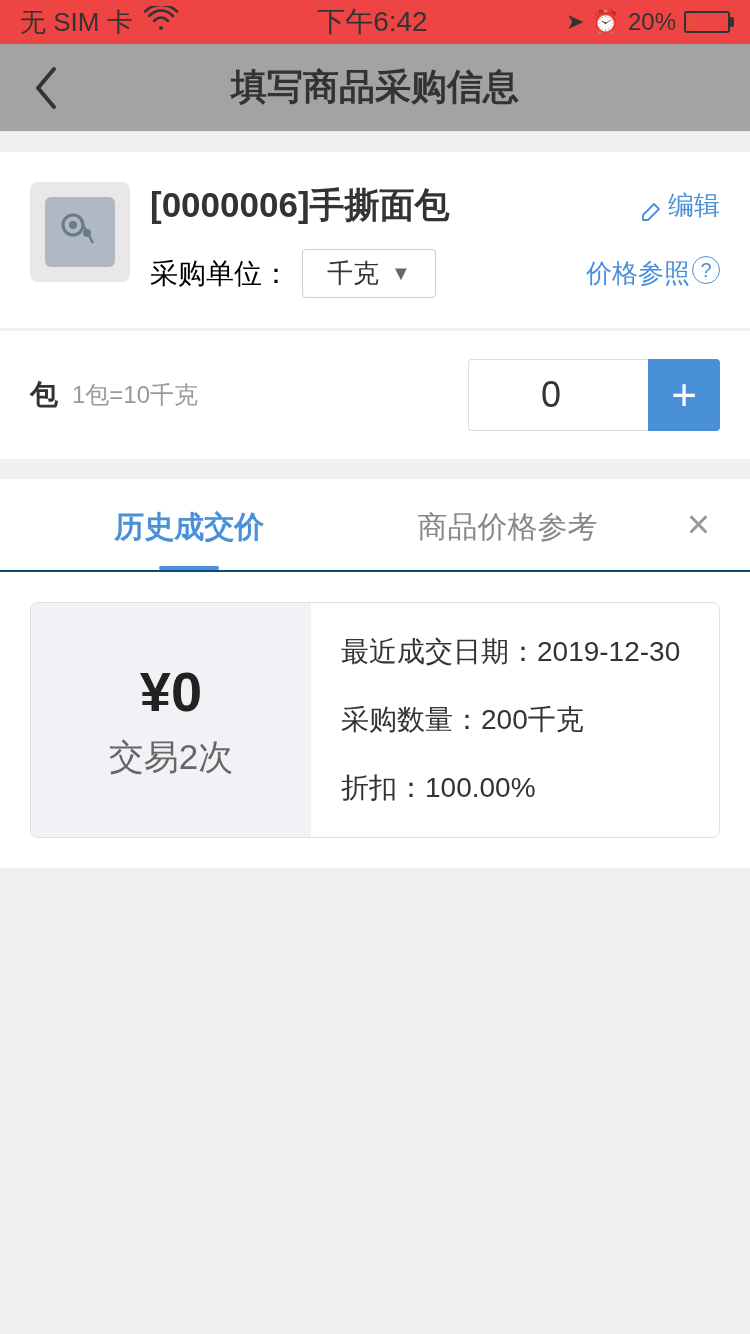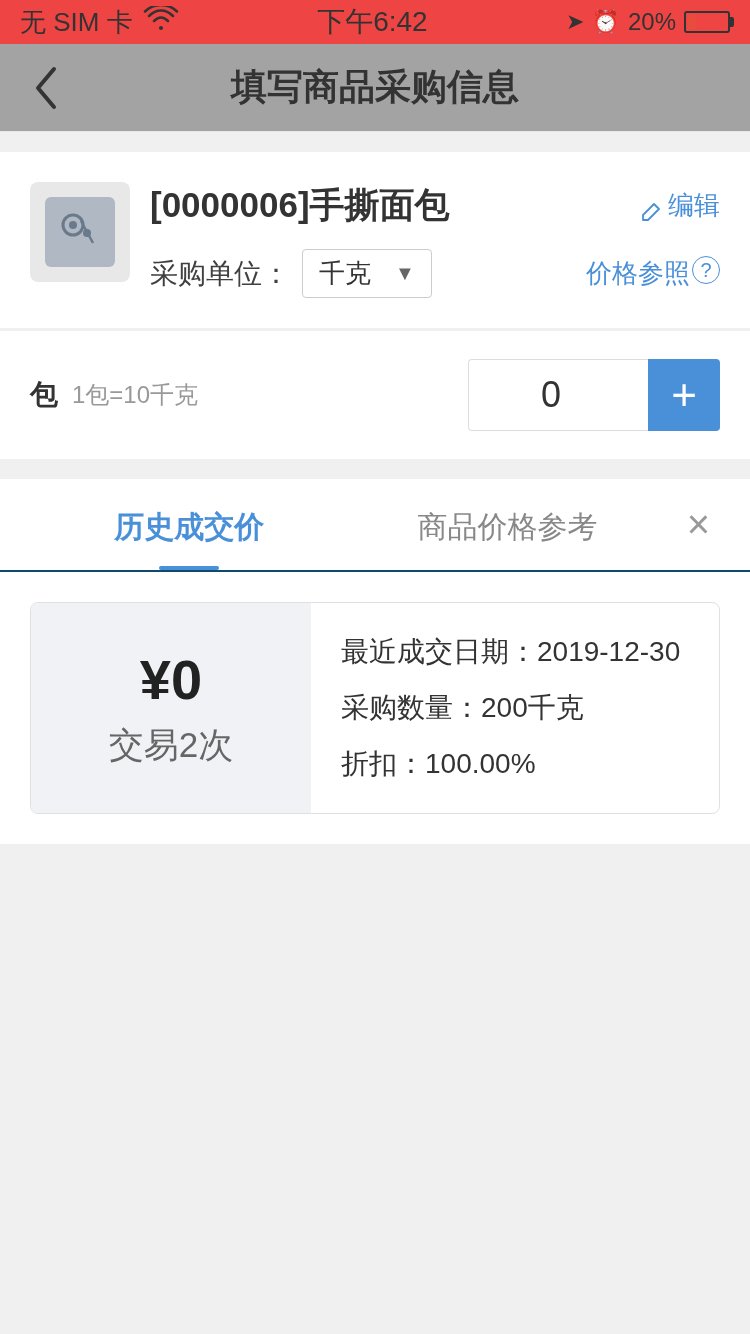--- a/index.html
+++ b/index.html
@@ -146,32 +146,32 @@
       cursor: pointer;
     }
     .product-unit-row {
       display: flex;
       align-items: center;
       justify-content: space-between;
       margin-top: 20px;
     }
     .unit-label {
       font-size: 28px;
-      color: #404040;
+      color: #000000;
     }
     .unit-select {
       border: 1px solid #ccc;
       border-radius: 4px;
-      padding: 6px 16px;
+      padding: 6px 24px;
       font-size: 26px;
       color: #333;
       background: #fff;
       display: inline-flex;
       align-items: center;
-      gap: 24px;
+      gap: 12px;
       margin-left: 12px;
     }
     .price-ref-btn {
       color: #4a90d9;
       font-size: 26px;
       display: flex;
       align-items: flex-start;
       gap: 2px;
       cursor: pointer;
     }
@@ -308,21 +308,21 @@
       font-size: 35px;
       color: #666;
       margin-top: 10px;
     }
     .price-right {
       flex: 1;
       padding: 30px 30px;
       display: flex;
       flex-direction: column;
       justify-content: center;
-      gap: 18px;
+      gap: 30px;
     }
     .price-detail-row {
       font-size: 28px;
       color: #333;
     }
 
     
     .bottom-area {
       background: #f0f0f0;
       flex: 1;

